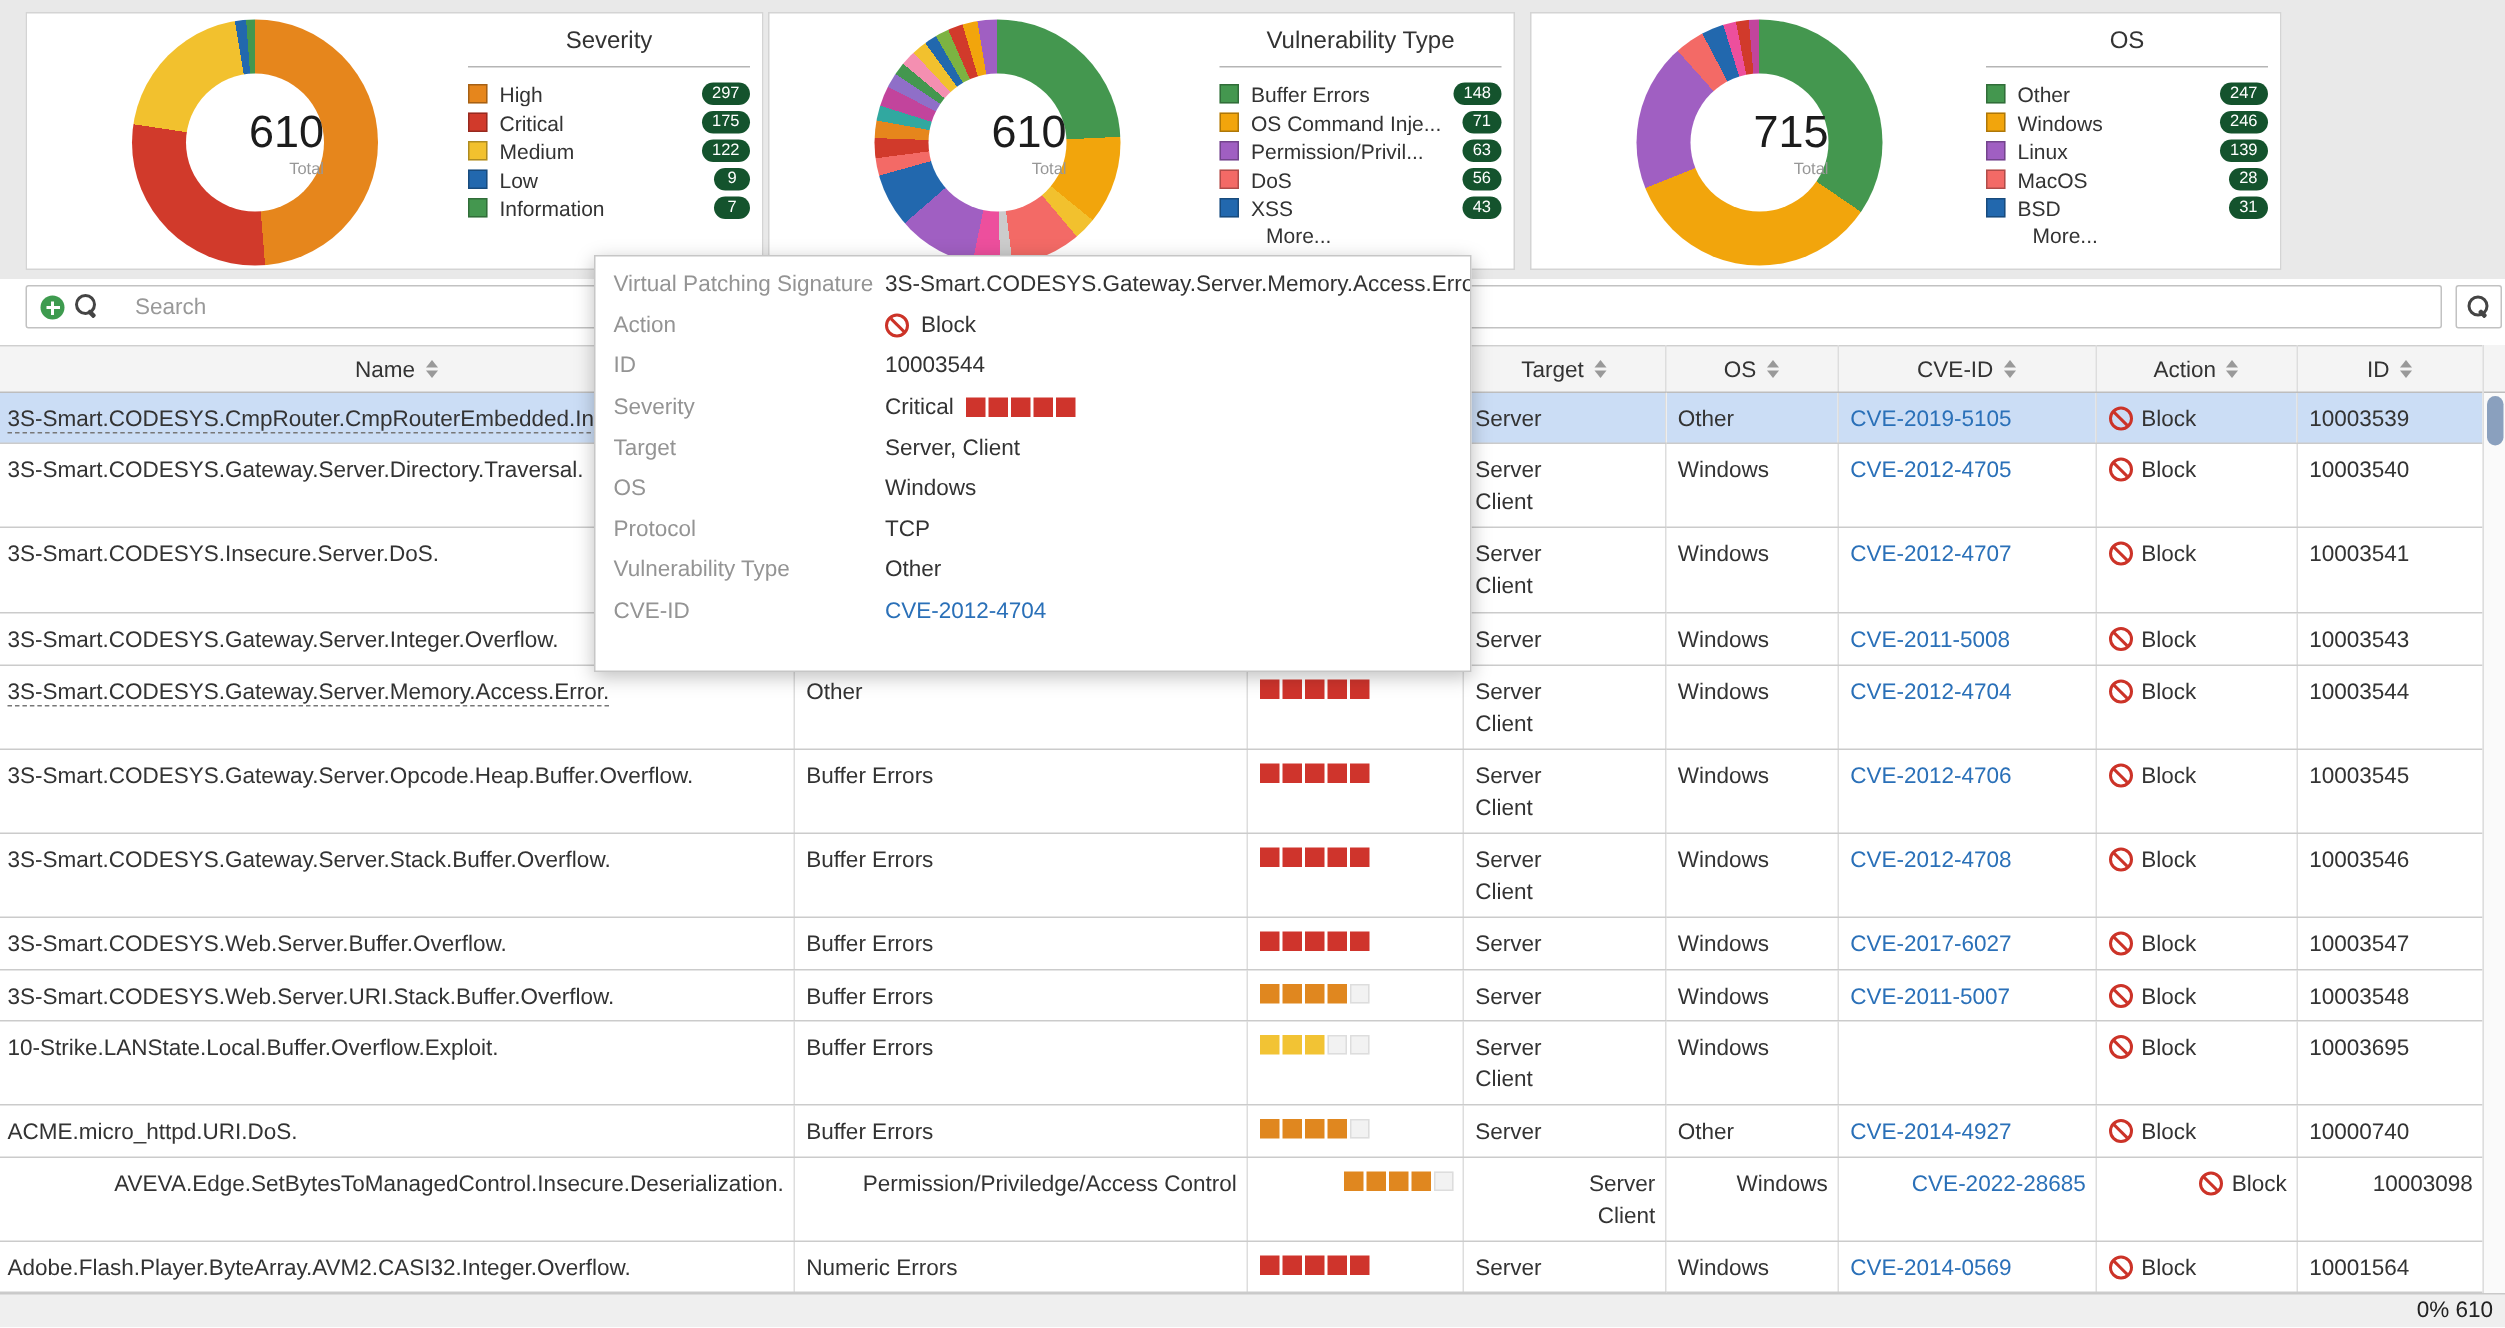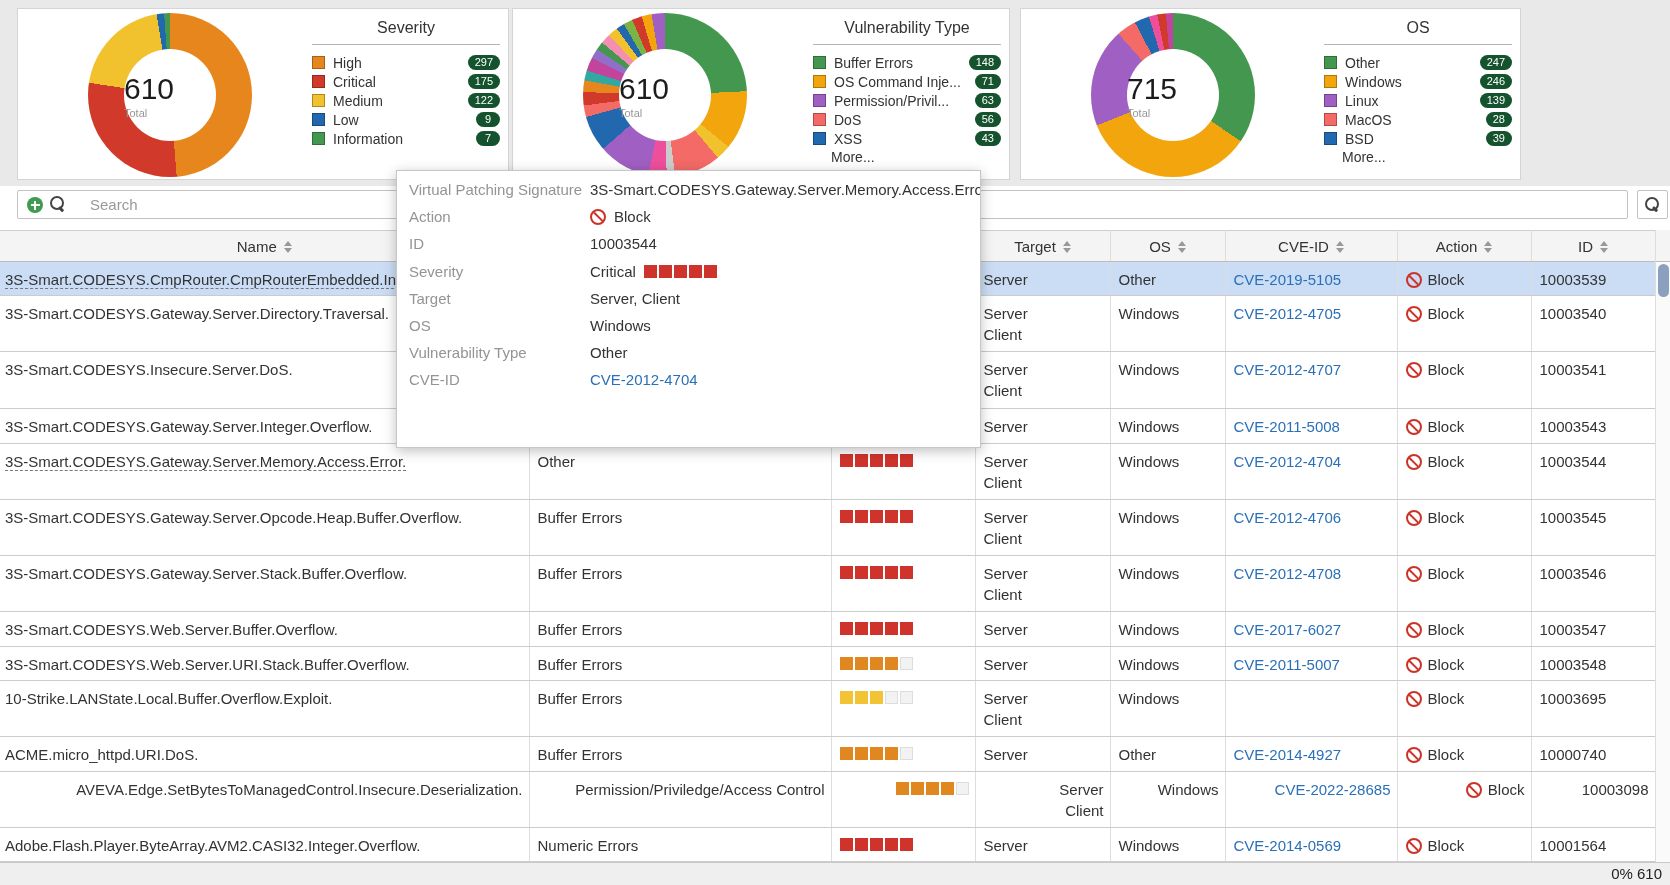--- a/index.html
+++ b/index.html
@@ -6,30 +6,30 @@
 html,body{background:#fff}
 body{font-family:"Liberation Sans",sans-serif}
 .stage{position:relative;width:1670px;height:885px;overflow:hidden;background:#fff}
 
 .top-area{position:absolute;left:0;top:0;width:1670px;height:186px;background:#E9E9E9}
 .panel{position:absolute;top:8px;height:172px;background:#fff;border:1px solid #D4D4D4}
 .panel:nth-child(1){left:17px;width:492px}
 .panel:nth-child(2){left:512px;width:498px}
 .panel:nth-child(3){left:1020px;width:501px}
 .donut{position:absolute;left:70px;top:4px;width:164px;height:164px;border-radius:50%}
-.hole{position:absolute;left:36px;top:36px;width:92px;height:92px;border-radius:50%;background:#fff;display:flex;flex-direction:column;align-items:flex-start;justify-content:center}
+.hole{position:absolute;left:36px;top:36px;width:92px;height:92px;border-radius:50%;background:#fff;display:flex;flex-direction:column;align-items:flex-end;justify-content:center}
 .total{font-size:30px;color:#1c1c1c}
 .tlabel{font-size:11px;color:#979797;margin-top:1px}
 .legend{position:absolute;top:10px;right:8px;width:188px}
 .ltitle{font-size:16px;color:#333;text-align:center;padding-bottom:7px;border-bottom:1px solid #B5B5B5;margin-bottom:8px}
 .litem{display:flex;align-items:center;height:19px;font-size:14px;color:#333;cursor:pointer}
 .sq{width:13px;height:13px;margin-right:8px;border:1px solid rgba(0,0,0,.28);flex:none}
 .llabel{flex:1;white-space:nowrap;overflow:hidden}
 .badge{background:#14532d;color:#fff;font-size:11px;line-height:15px;padding:0 7px;border-radius:8px;min-width:24px;text-align:center}
-.more{font-size:14px;color:#333;margin-left:18px;margin-top:1px;cursor:pointer}
+.more{font-size:14px;color:#333;margin-left:31px;margin-top:1px;cursor:pointer}
 
 .search-input{position:absolute;left:17px;top:190px;width:1611px;height:29px;border:1px solid #C2C2C2;padding-left:72px;font-size:15px;color:#333;background:#fff;outline:none;border-radius:2px}
 .search-input::placeholder{color:#999}
 .plus{position:absolute;left:27px;top:197px;width:16px;height:16px;border-radius:50%;background:#3E9B4F;cursor:pointer;z-index:5}
 .plus::before{content:"";position:absolute;left:6.8px;top:3.5px;width:2.4px;height:9px;background:#fff}
 .plus::after{content:"";position:absolute;top:6.8px;left:3.5px;width:9px;height:2.4px;background:#fff}
 .mag{display:inline-block;position:relative;width:16px;height:16px}
 .mag::before{content:"";position:absolute;left:0;top:0;width:10px;height:10px;border:2.4px solid #444;border-radius:50%}
 .mag::after{content:"";position:absolute;left:9.5px;top:9.5px;width:6px;height:2.6px;background:#444;transform:rotate(45deg);transform-origin:0 0;border-radius:1px}
 .mag-in{position:absolute;left:50px;top:196px;z-index:5}
@@ -169,21 +169,21 @@
             <span class="badge">139</span>
           </div>
           <div class="litem">
             <span class="sq" style="background: rgb(243, 106, 102);"></span>
             <span class="llabel">MacOS</span>
             <span class="badge">28</span>
           </div>
           <div class="litem">
             <span class="sq" style="background: rgb(34, 104, 174);"></span>
             <span class="llabel">BSD</span>
-            <span class="badge">39</span>
+            <span class="badge">31</span>
           </div>
           <div class="more">More...</div>
         </div>
       </div>
     </div>
 
   <input class="search-input" type="text" placeholder="Search" style="">
   <span class="plus"></span>
   <span class="mag mag-in"></span>
   <button class="search-btn">
@@ -482,20 +482,26 @@
           <span>Server, Client</span>
         </div>
       </div>
       <div class="tip-row">
         <div class="tip-label">OS</div>
         <div class="tip-value">
           <span>Windows</span>
         </div>
       </div>
       <div class="tip-row">
+        <div class="tip-label">Protocol</div>
+        <div class="tip-value">
+          <span>TCP</span>
+        </div>
+      </div>
+      <div class="tip-row">
         <div class="tip-label">Vulnerability Type</div>
         <div class="tip-value">
           <span>Other</span>
         </div>
       </div>
       <div class="tip-row">
         <div class="tip-label">CVE-ID</div>
         <div class="tip-value">
           <span class="tip-link">CVE-2012-4704</span>
         </div>

